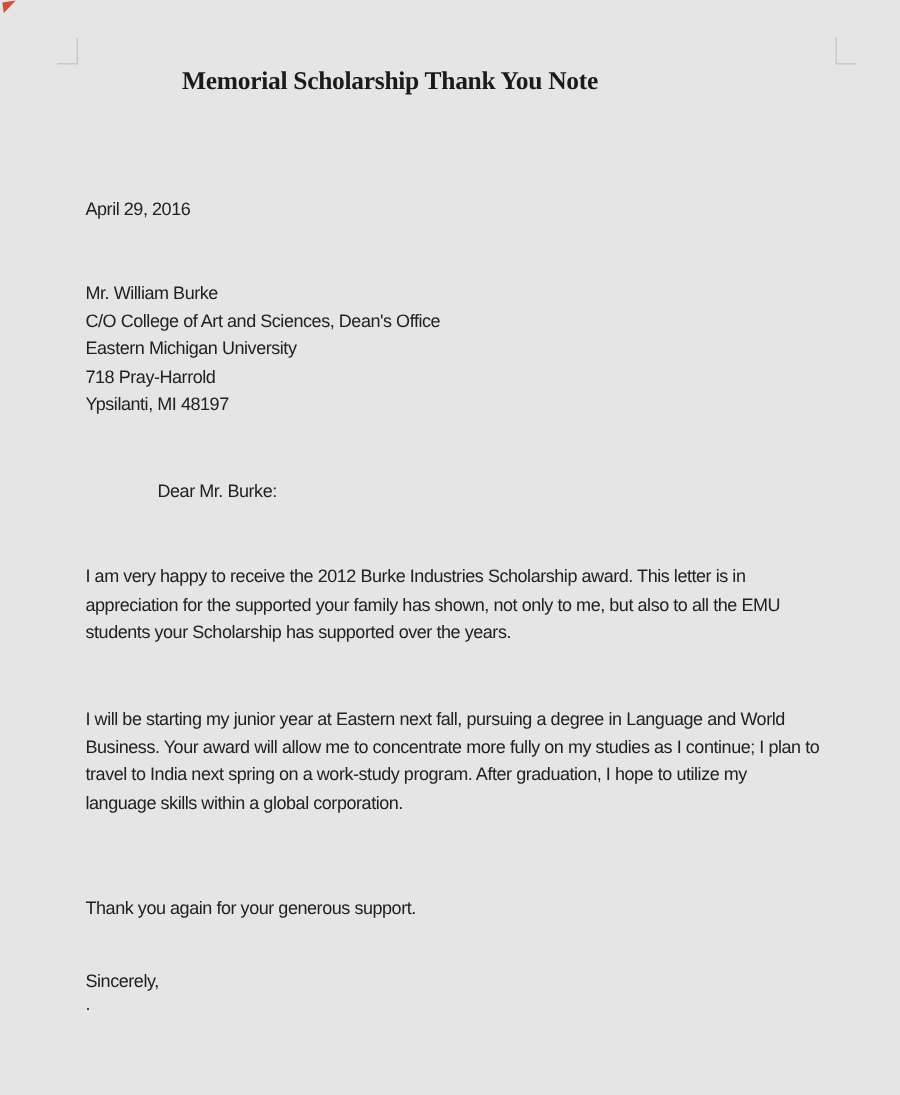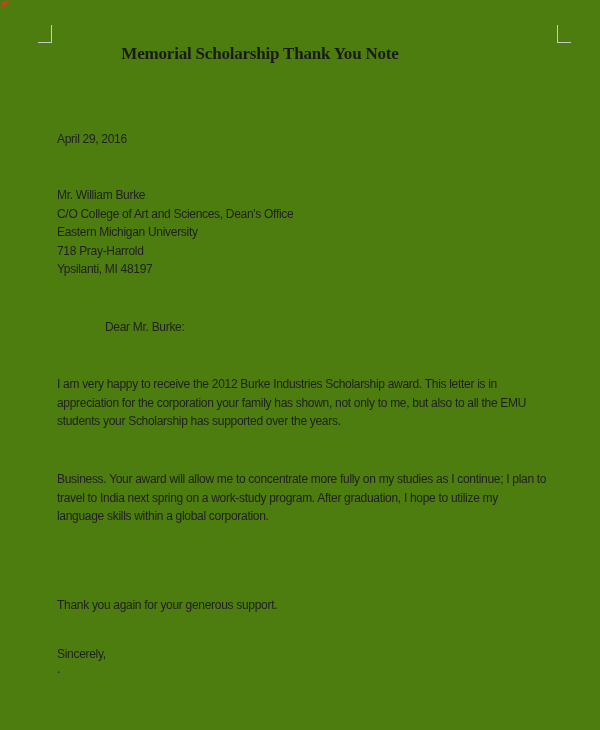--- a/index.html
+++ b/index.html
@@ -4,21 +4,21 @@
 <style>
   html, body {
     margin: 0;
     padding: 0;
     background: #ffffff;
   }
   .page {
     position: relative;
     width: 600px;
     height: 730px;
-    background: #4d7c0f;
+    background: #e5e5e5;
     overflow: hidden;
     font-family: "Liberation Sans", sans-serif;
     color: #212121;
   }
   
   .red-artifact {
     position: absolute;
     left: 2px;
     top: 1px;
     width: 0;
@@ -94,25 +94,26 @@
     <div>C/O College of Art and Sciences, Dean's Office</div>
     <div>Eastern Michigan University</div>
     <div>718 Pray-Harrold</div>
     <div>Ypsilanti, MI 48197</div>
   </div>
 
   <div class="textblock salutation">Dear Mr. Burke:</div>
 
   <div class="textblock para-1">
     <div>I am very happy to receive the 2012 Burke Industries Scholarship award. This letter is in</div>
-    <div>appreciation for the corporation your family has shown, not only to me, but also to all the EMU</div>
+    <div>appreciation for the supported your family has shown, not only to me, but also to all the EMU</div>
     <div>students your Scholarship has supported over the years.</div>
   </div>
 
   <div class="textblock para-2">
+    <div>I will be starting my junior year at Eastern next fall, pursuing a degree in Language and World</div>
     <div>Business. Your award will allow me to concentrate more fully on my studies as I continue; I plan to</div>
     <div>travel to India next spring on a work-study program. After graduation, I hope to utilize my</div>
     <div>language skills within a global corporation.</div>
   </div>
 
   <div class="textblock thanks-line">Thank you again for your generous support.</div>
 
   <div class="textblock closing-line">Sincerely,</div>
 
   <div class="textblock signature-dot">.</div>

